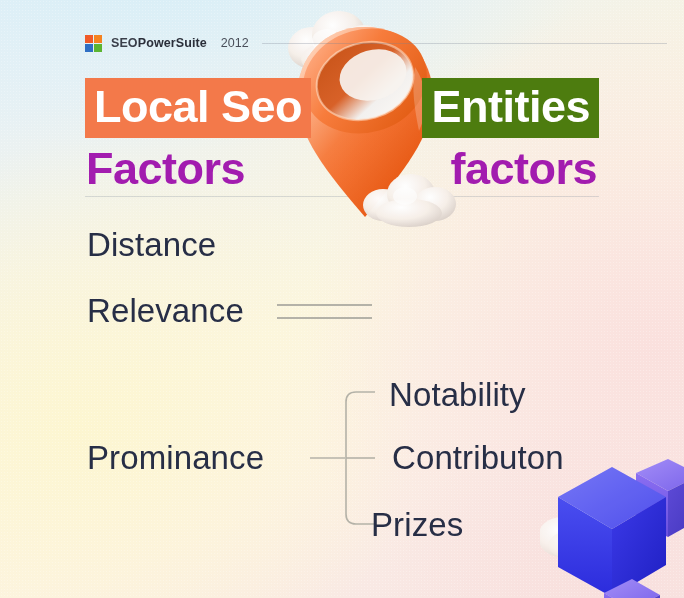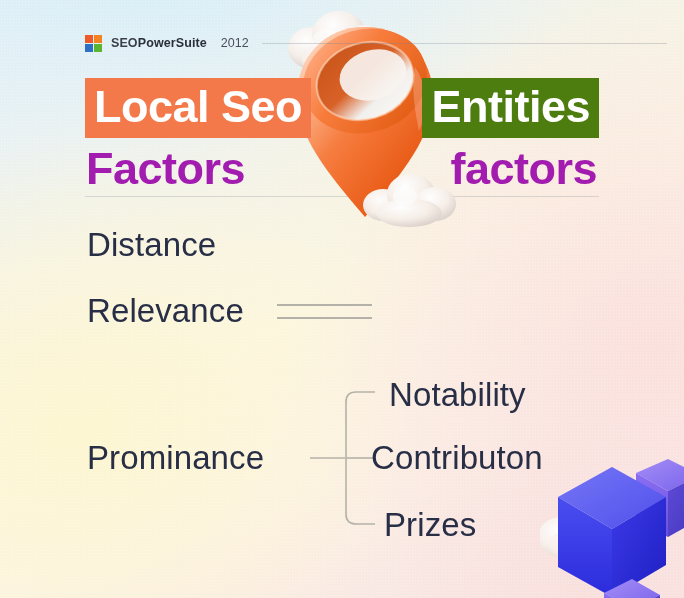--- a/index.html
+++ b/index.html
@@ -207,22 +207,22 @@
     font-weight: 300;
     color: #272e46;
     letter-spacing: .1px;
     white-space: nowrap;
   }
   .n-distance    { left: 87px;  top: 228px; }
   .n-relevance   { left: 87px;  top: 294px; }
   .n-relatedness { left: 389px; top: 294px; }
   .n-prominance  { left: 87px;  top: 441px; }
   .n-notability  { left: 389px; top: 378px; }
-  .n-contributon { left: 371px; top: 441px; }
-  .n-prizes      { left: 384px; top: 508px; }
+  .n-contributon { left: 392px; top: 441px; }
+  .n-prizes      { left: 371px; top: 508px; }
 
   .connector-svg {
     position: absolute;
     left: 0;
     top: 0;
     width: 684px;
     height: 598px;
     overflow: visible;
     pointer-events: none;
   }

